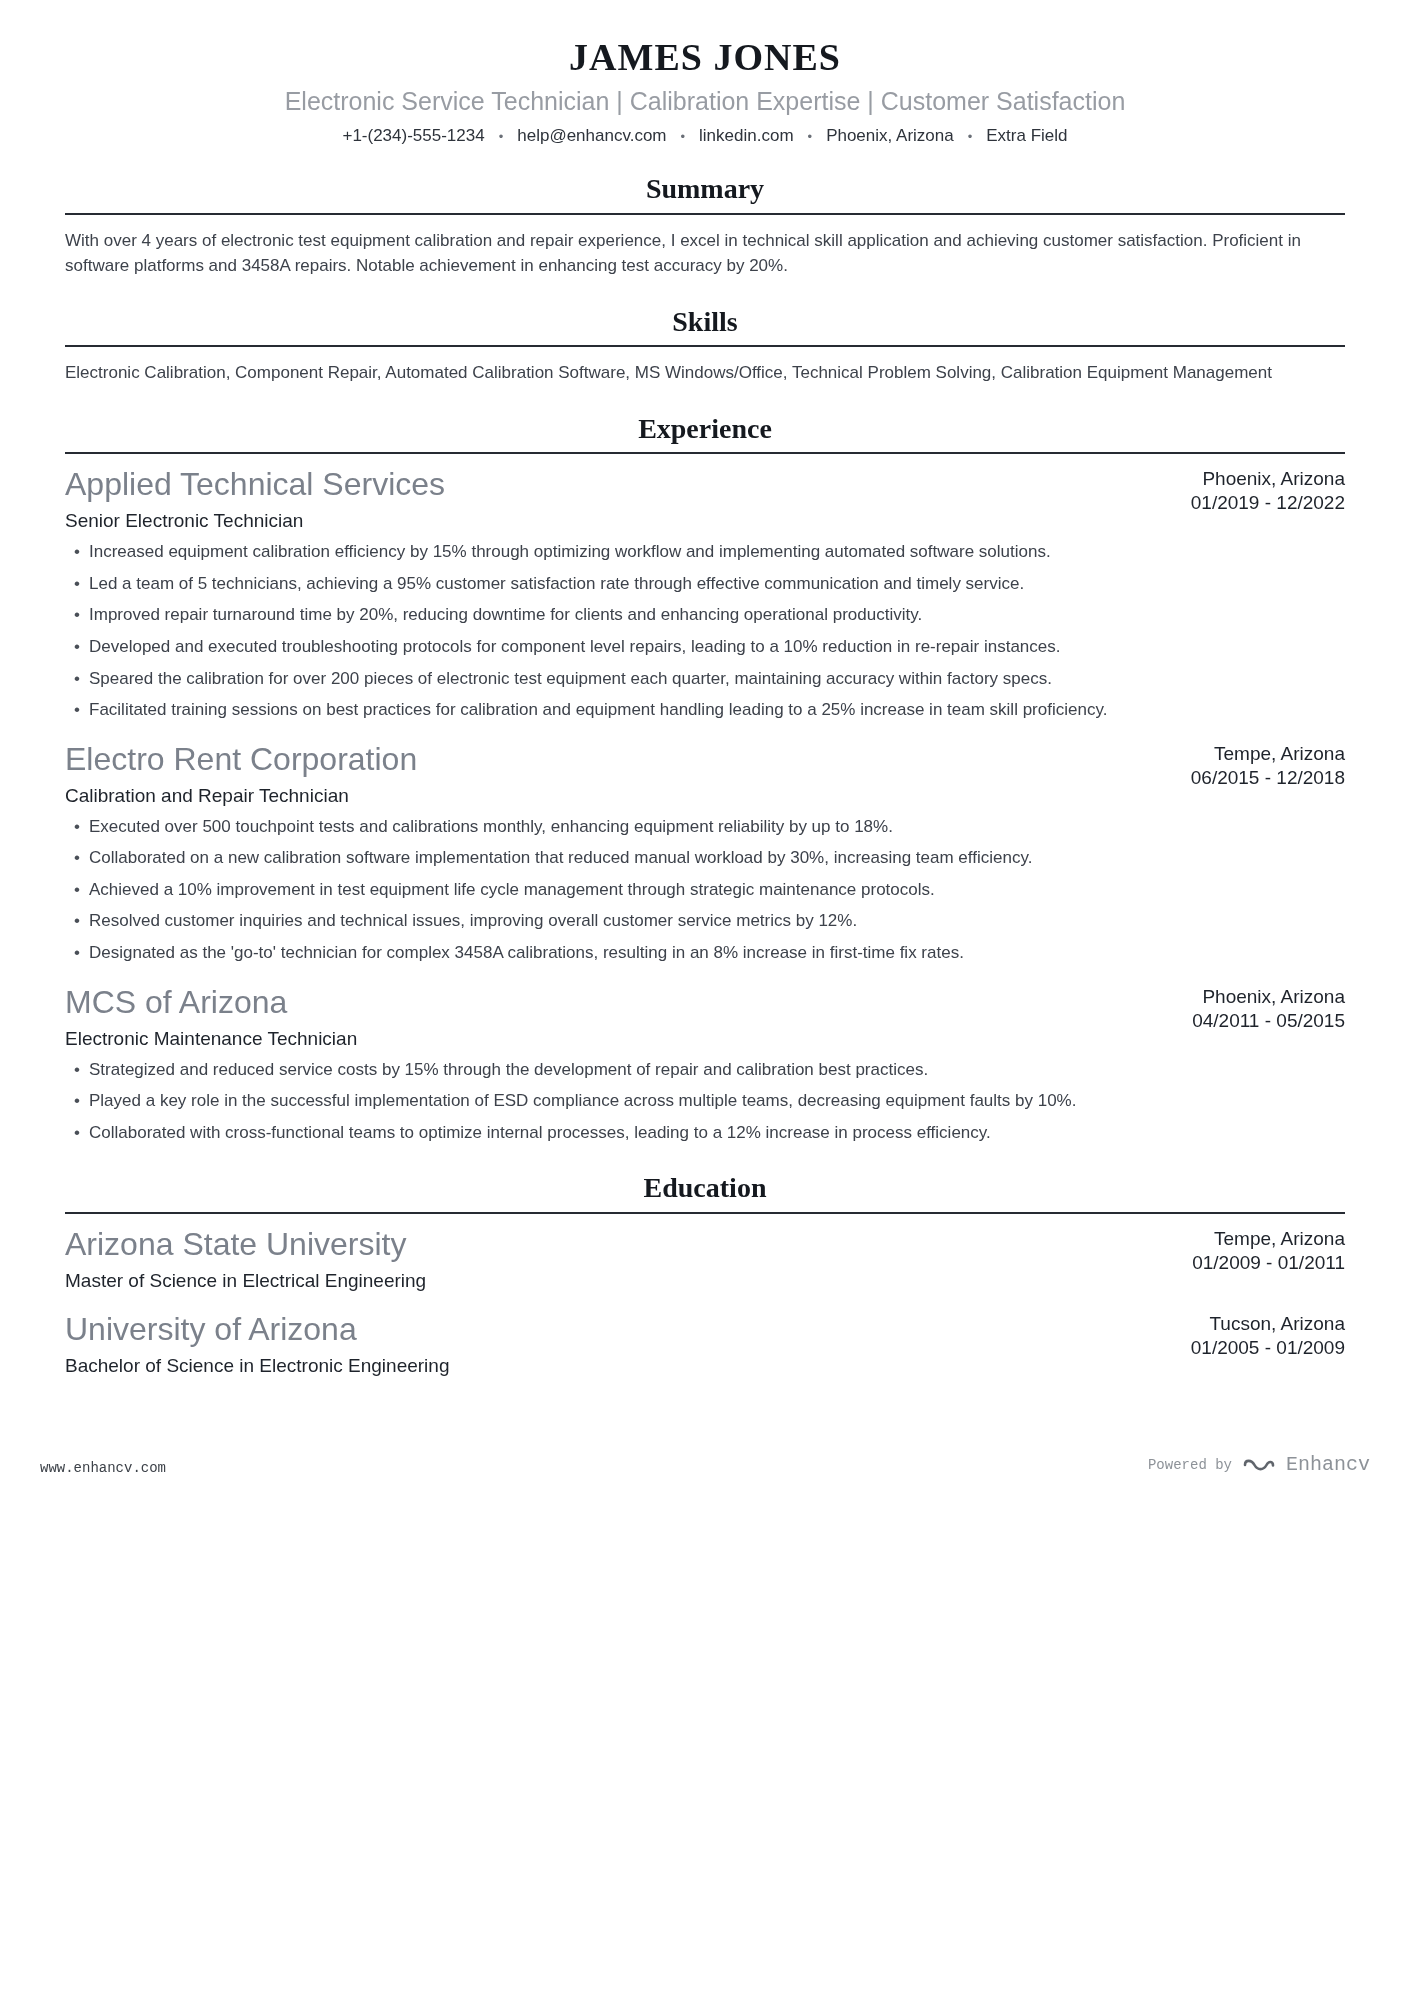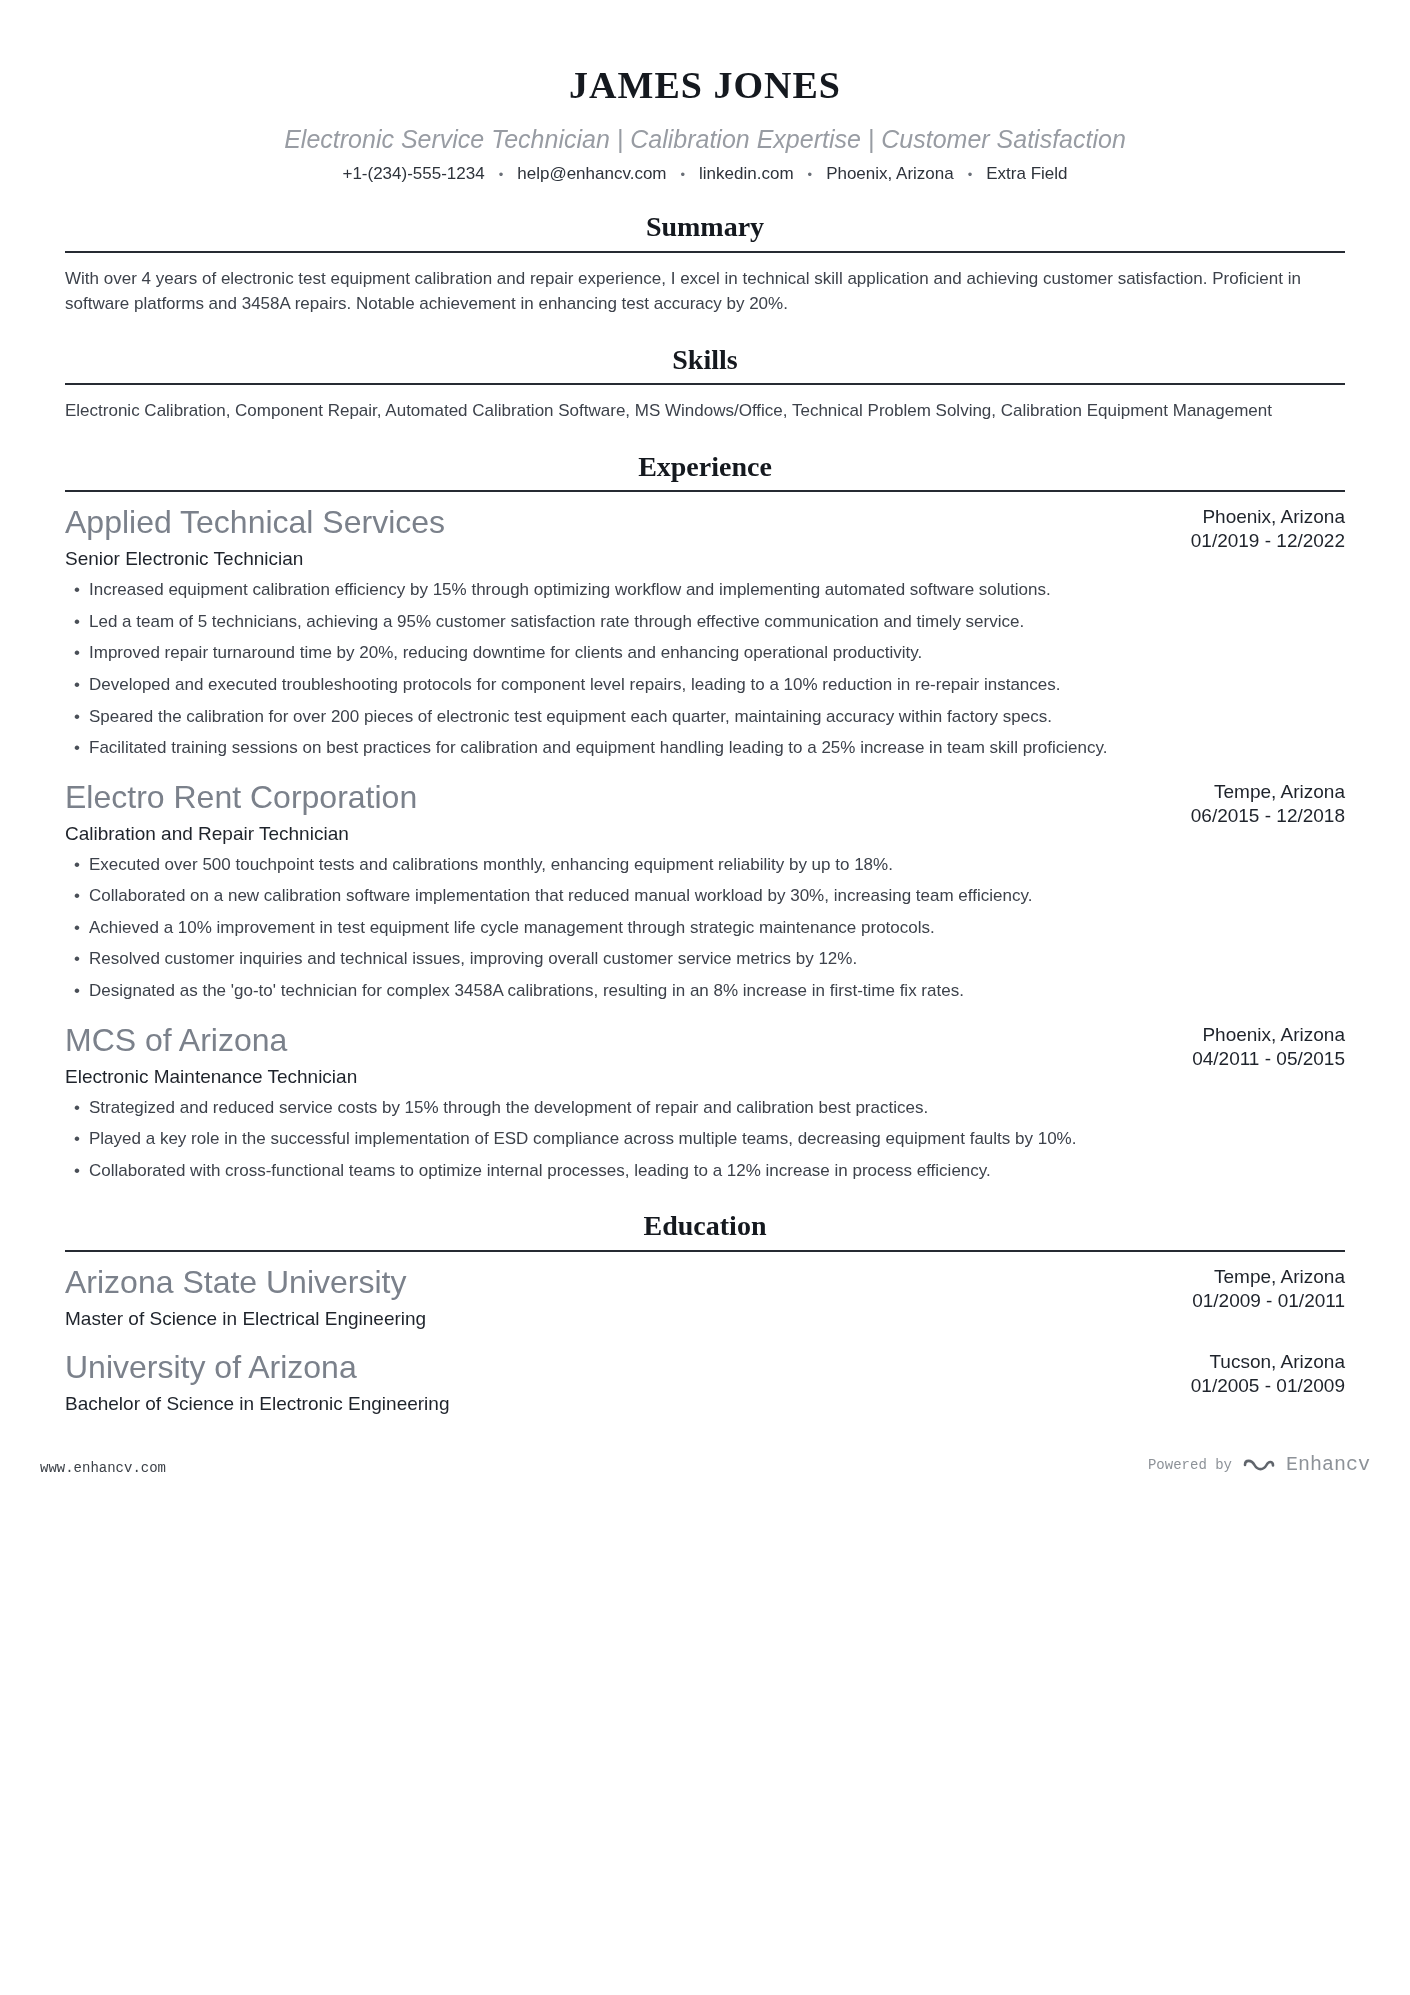--- a/index.html
+++ b/index.html
@@ -3,42 +3,41 @@
 <meta charset="utf-8">
 <style>
   html, body { margin: 0; padding: 0; background: #ffffff; }
   .page {
     position: relative;
     width: 1410px;
     height: 1548px;
     margin: 0 auto;
     background: #ffffff;
     box-sizing: border-box;
-    padding: 64px 65px 0 65px;
+    padding: 36px 65px 0 65px;
     font-family: "Liberation Sans", sans-serif;
     color: #3d424b;
     overflow: hidden;
   }
   
   .name {
     font-family: "Liberation Serif", "DejaVu Serif", serif;
     font-size: 38px;
     font-weight: 700;
     letter-spacing: 1px;
     text-align: center;
     color: #15191f;
     line-height: 1.15;
   }
   .subtitle {
     text-align: center;
     font-size: 25px;
     color: #989ca3;
-    margin-top: 16px;
-    line-height: 1.25;
-    font-style: italic;
+    margin-top: 6px;
+    line-height: 1.25;
   }
   .contact {
     display: flex;
     justify-content: center;
     align-items: baseline;
     flex-wrap: wrap;
     margin-top: 9px;
     font-size: 17px;
     color: #2e333b;
   }

